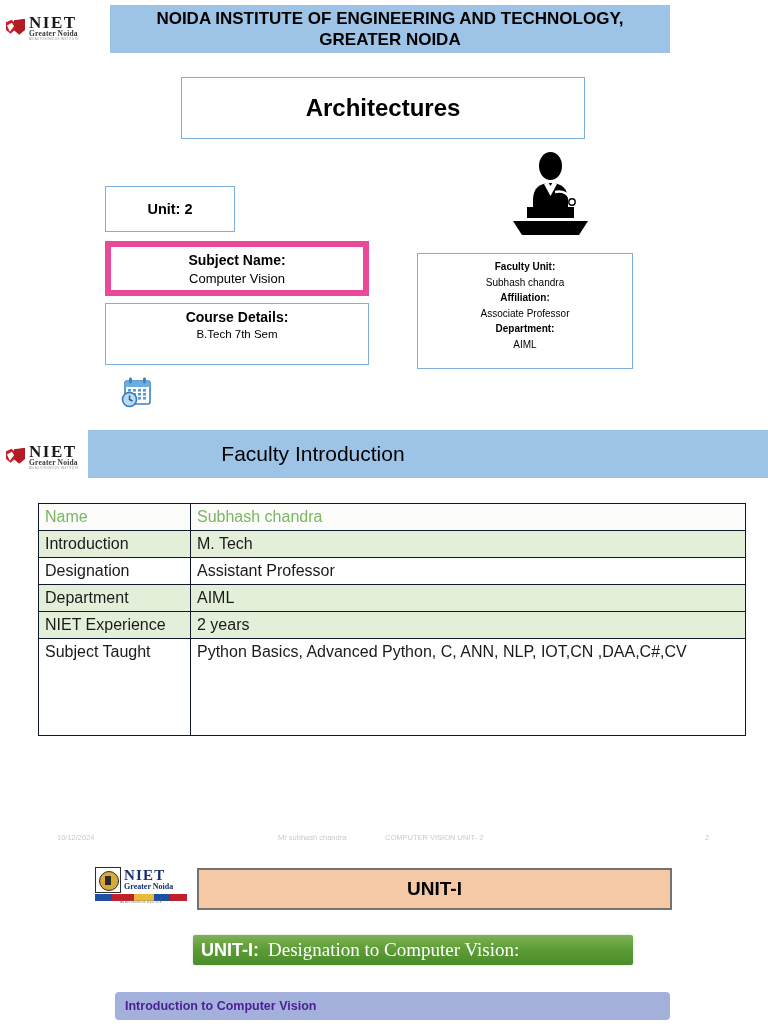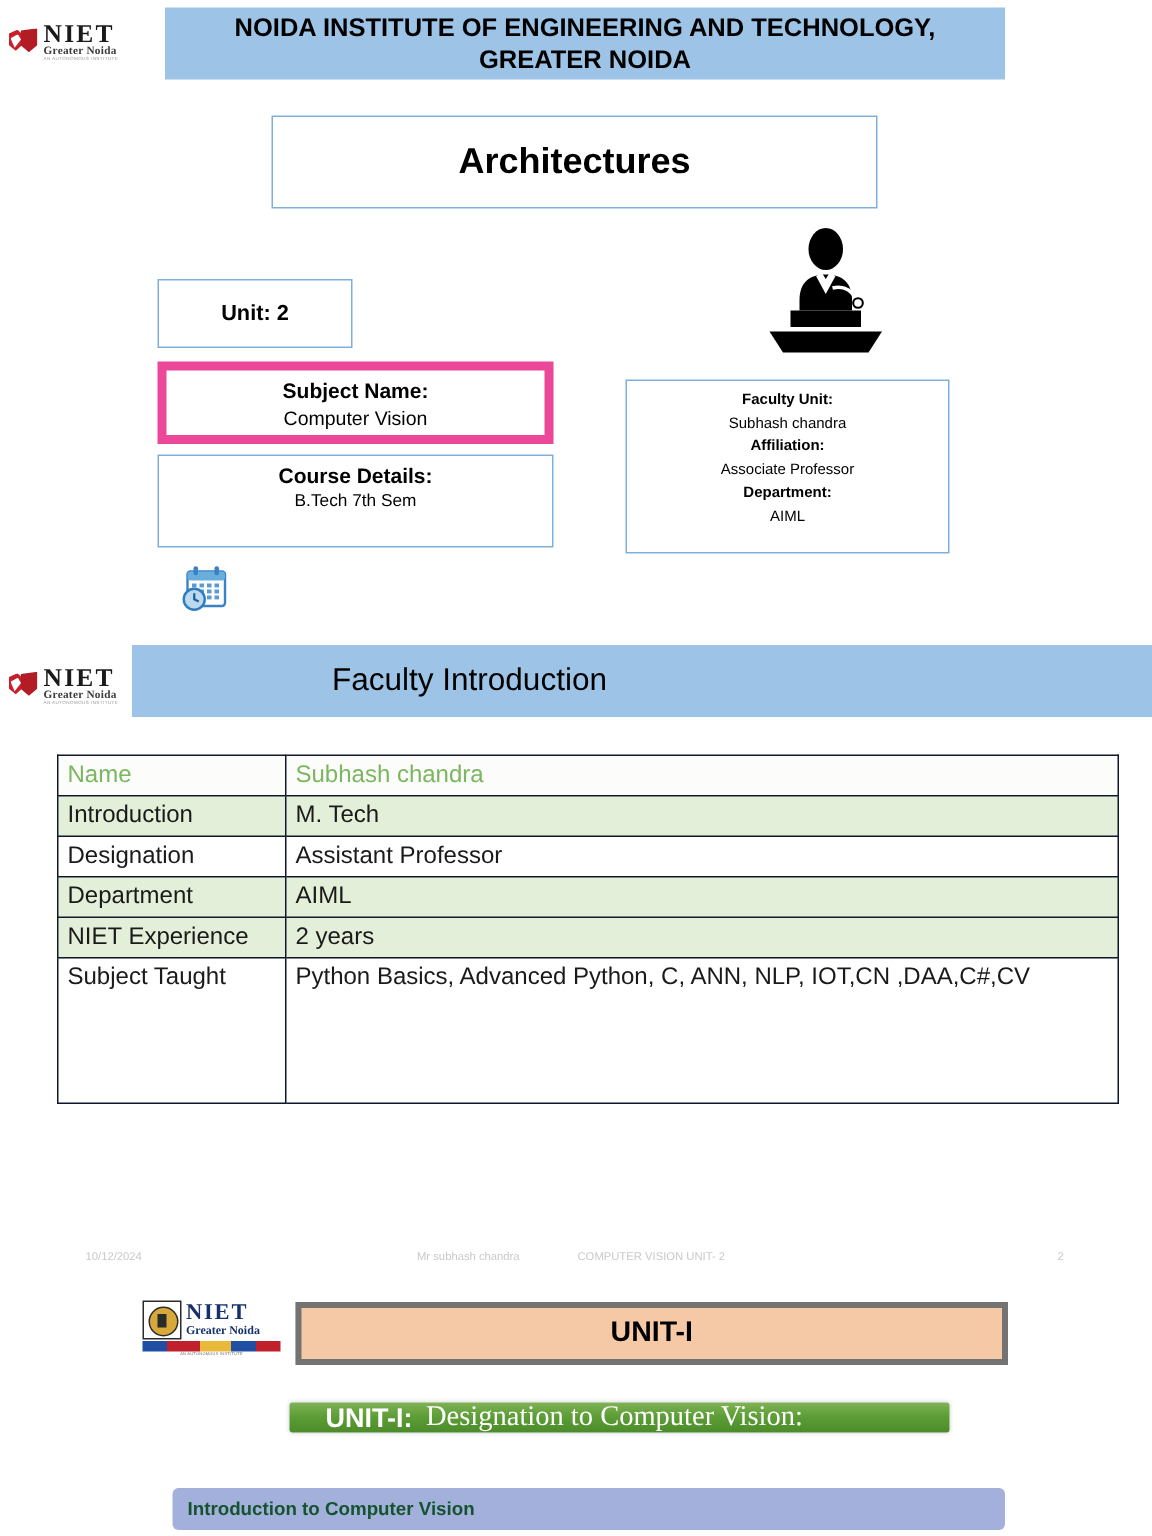--- a/index.html
+++ b/index.html
@@ -162,47 +162,47 @@
   .logo2-bar {
     margin-top:1px; width:92px; height:7px;
     background:linear-gradient(90deg,#1f4fa3 0 18%, #c0202c 18% 42%, #e8b93a 42% 64%, #1f4fa3 64% 82%, #c0202c 82% 100%);
   }
   .logo2-sub {
     width:92px; font-size:2.6px; color:#6b6b6b; text-align:center; letter-spacing:0.2px;
   }
 
   #unit1-box {
     position:absolute; left:197px; top:8px; width:475px; height:42px;
-    background:#f5c9a5; border:4px solid #737373;
+    background:#f5c9a5; border:2px solid #737373;
     display:flex; align-items:center; justify-content:center;
     font-size:19px; font-weight:bold; color:#000;
   }
 
   #unit1-banner {
-    position:absolute; left:193px; top:75px; width:440px; height:20px;
+    position:absolute; left:193px; top:75px; width:440px; height:30px;
     background:linear-gradient(180deg,#7fb257 0%, #5e9e37 45%, #4b8b2a 100%);
     border-radius:2px;
-    display:flex; align-items:center; padding-left:24px;
+    display:flex; align-items:center; padding-left:8px;
     box-shadow: 0 0 3px rgba(0,0,0,0.18);
     text-align: right;
   }
   #unit1-banner .b1 {
     font-size:18px; font-weight:bold; color:#ffffff;
     font-family:"Liberation Sans", sans-serif;
   }
   #unit1-banner .b2 {
     font-size:19px; color:#ffffff; margin-left:9px;
     font-family:"Liberation Serif", serif;
   }
 
   #intro-bar {
     position:absolute; left:115px; top:132px; width:555px; height:28px;
     background:#a3b0db; border-radius:4px;
     display:flex; align-items:center; padding-left:10px;
-    font-size:12.5px; font-weight:bold; color:#14532d;
+    font-size:12.5px; font-weight:bold; color:#4c1d95;
   }
 </style>
 </head>
 <body>
 
 <div class="page">
 
   <div class="slide1">
 
     <div id="top-logo" class="logo-niet">

